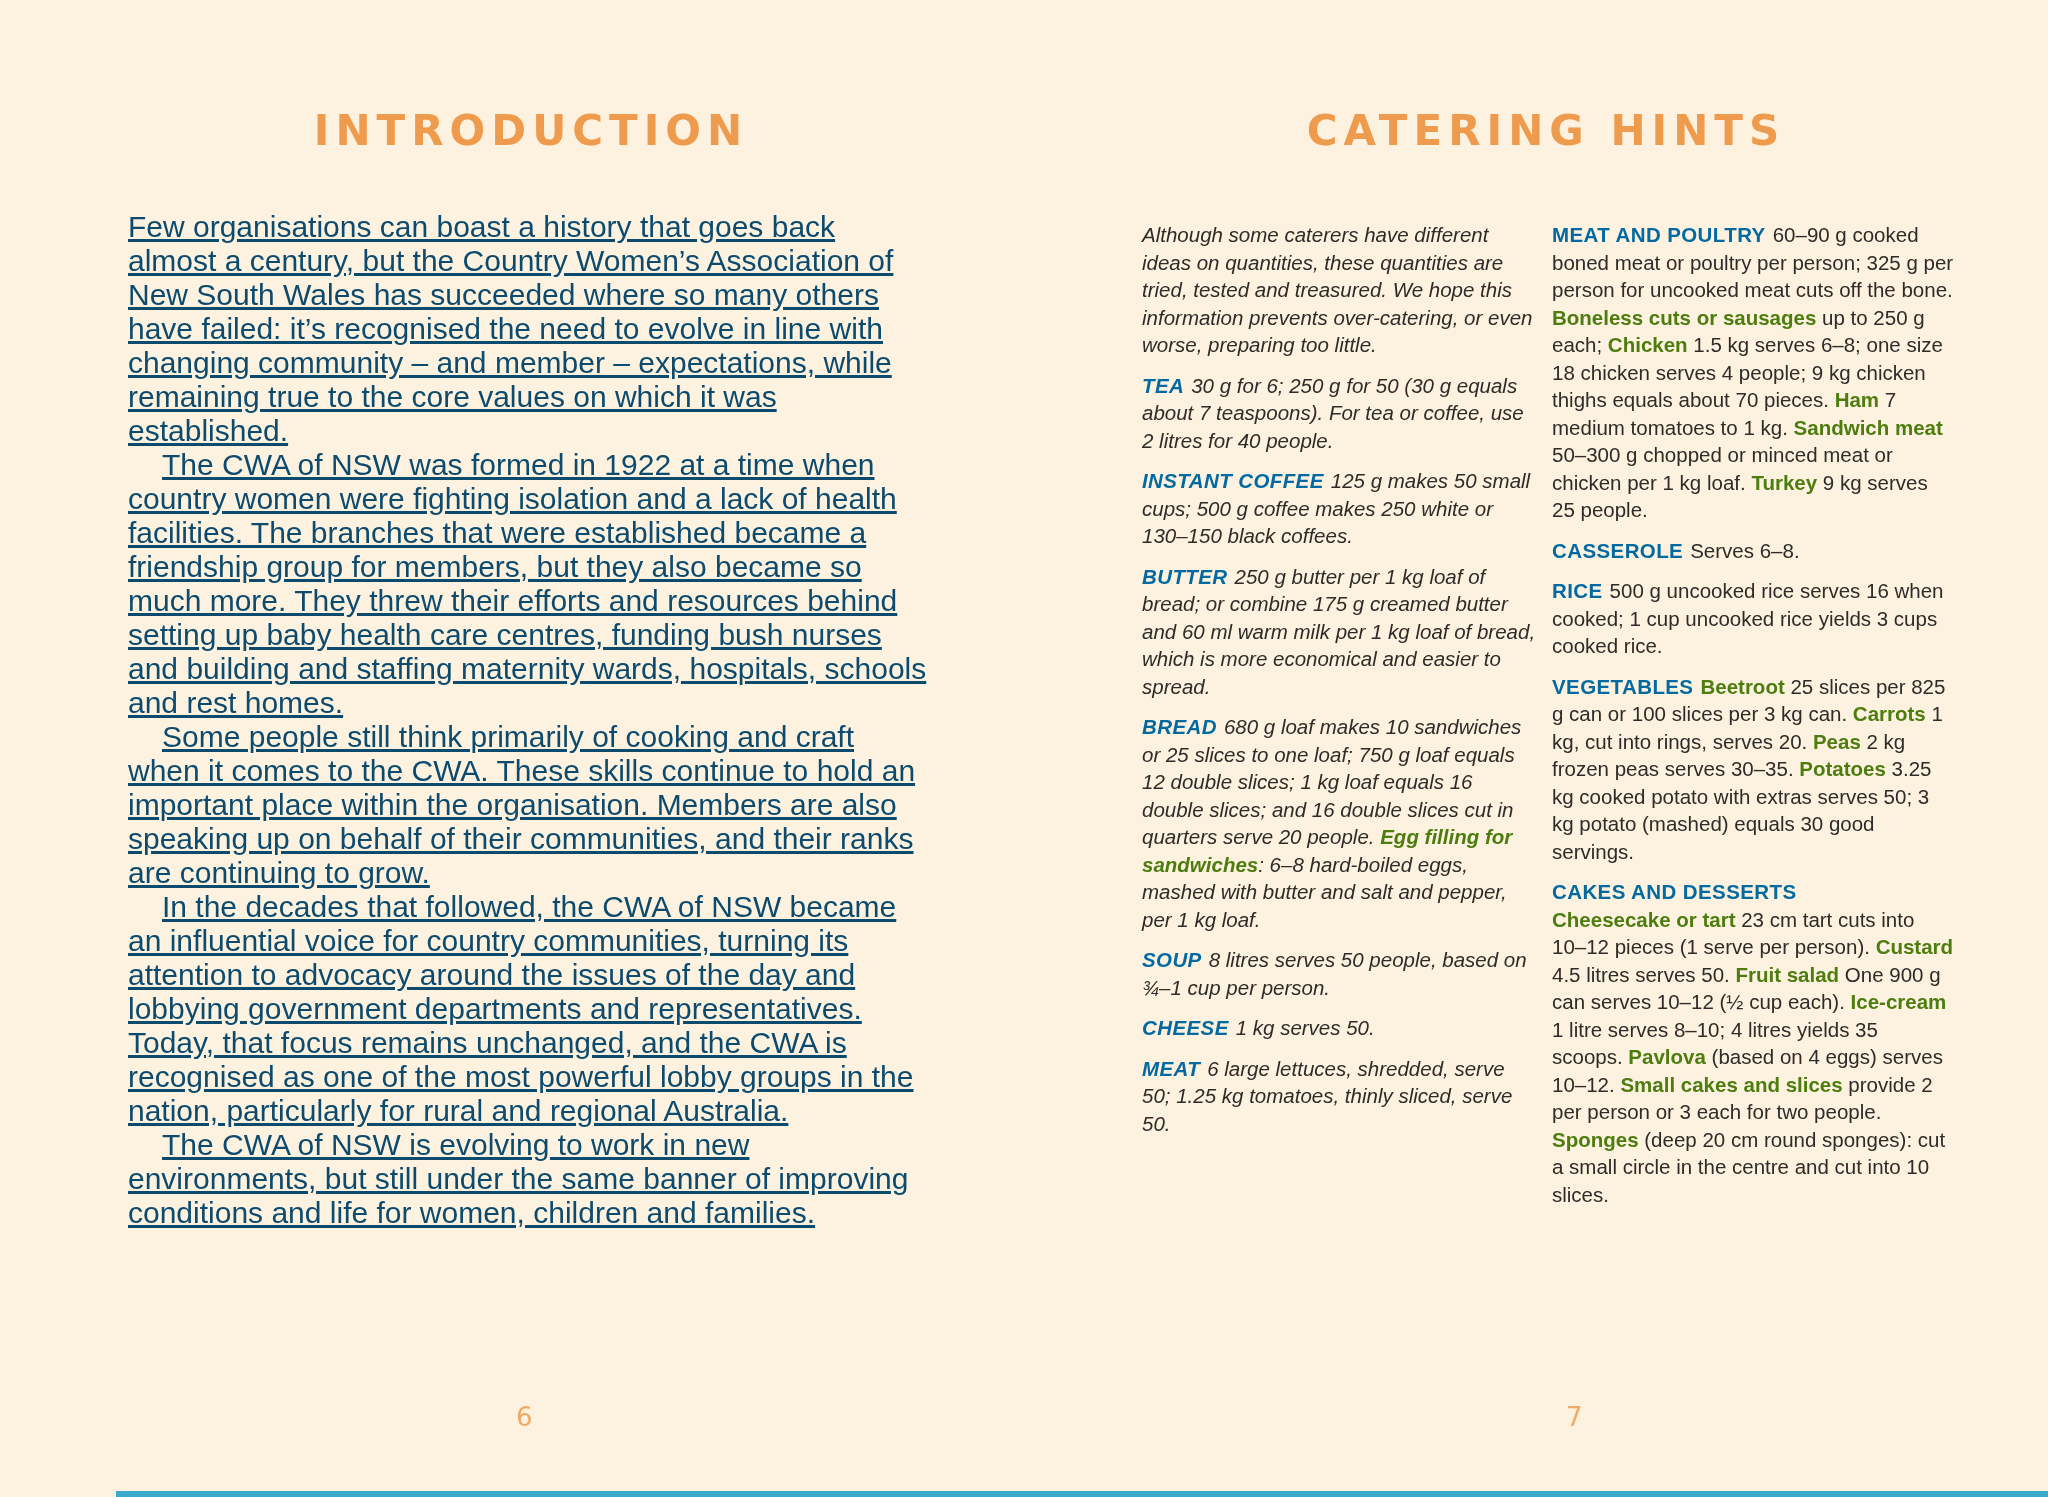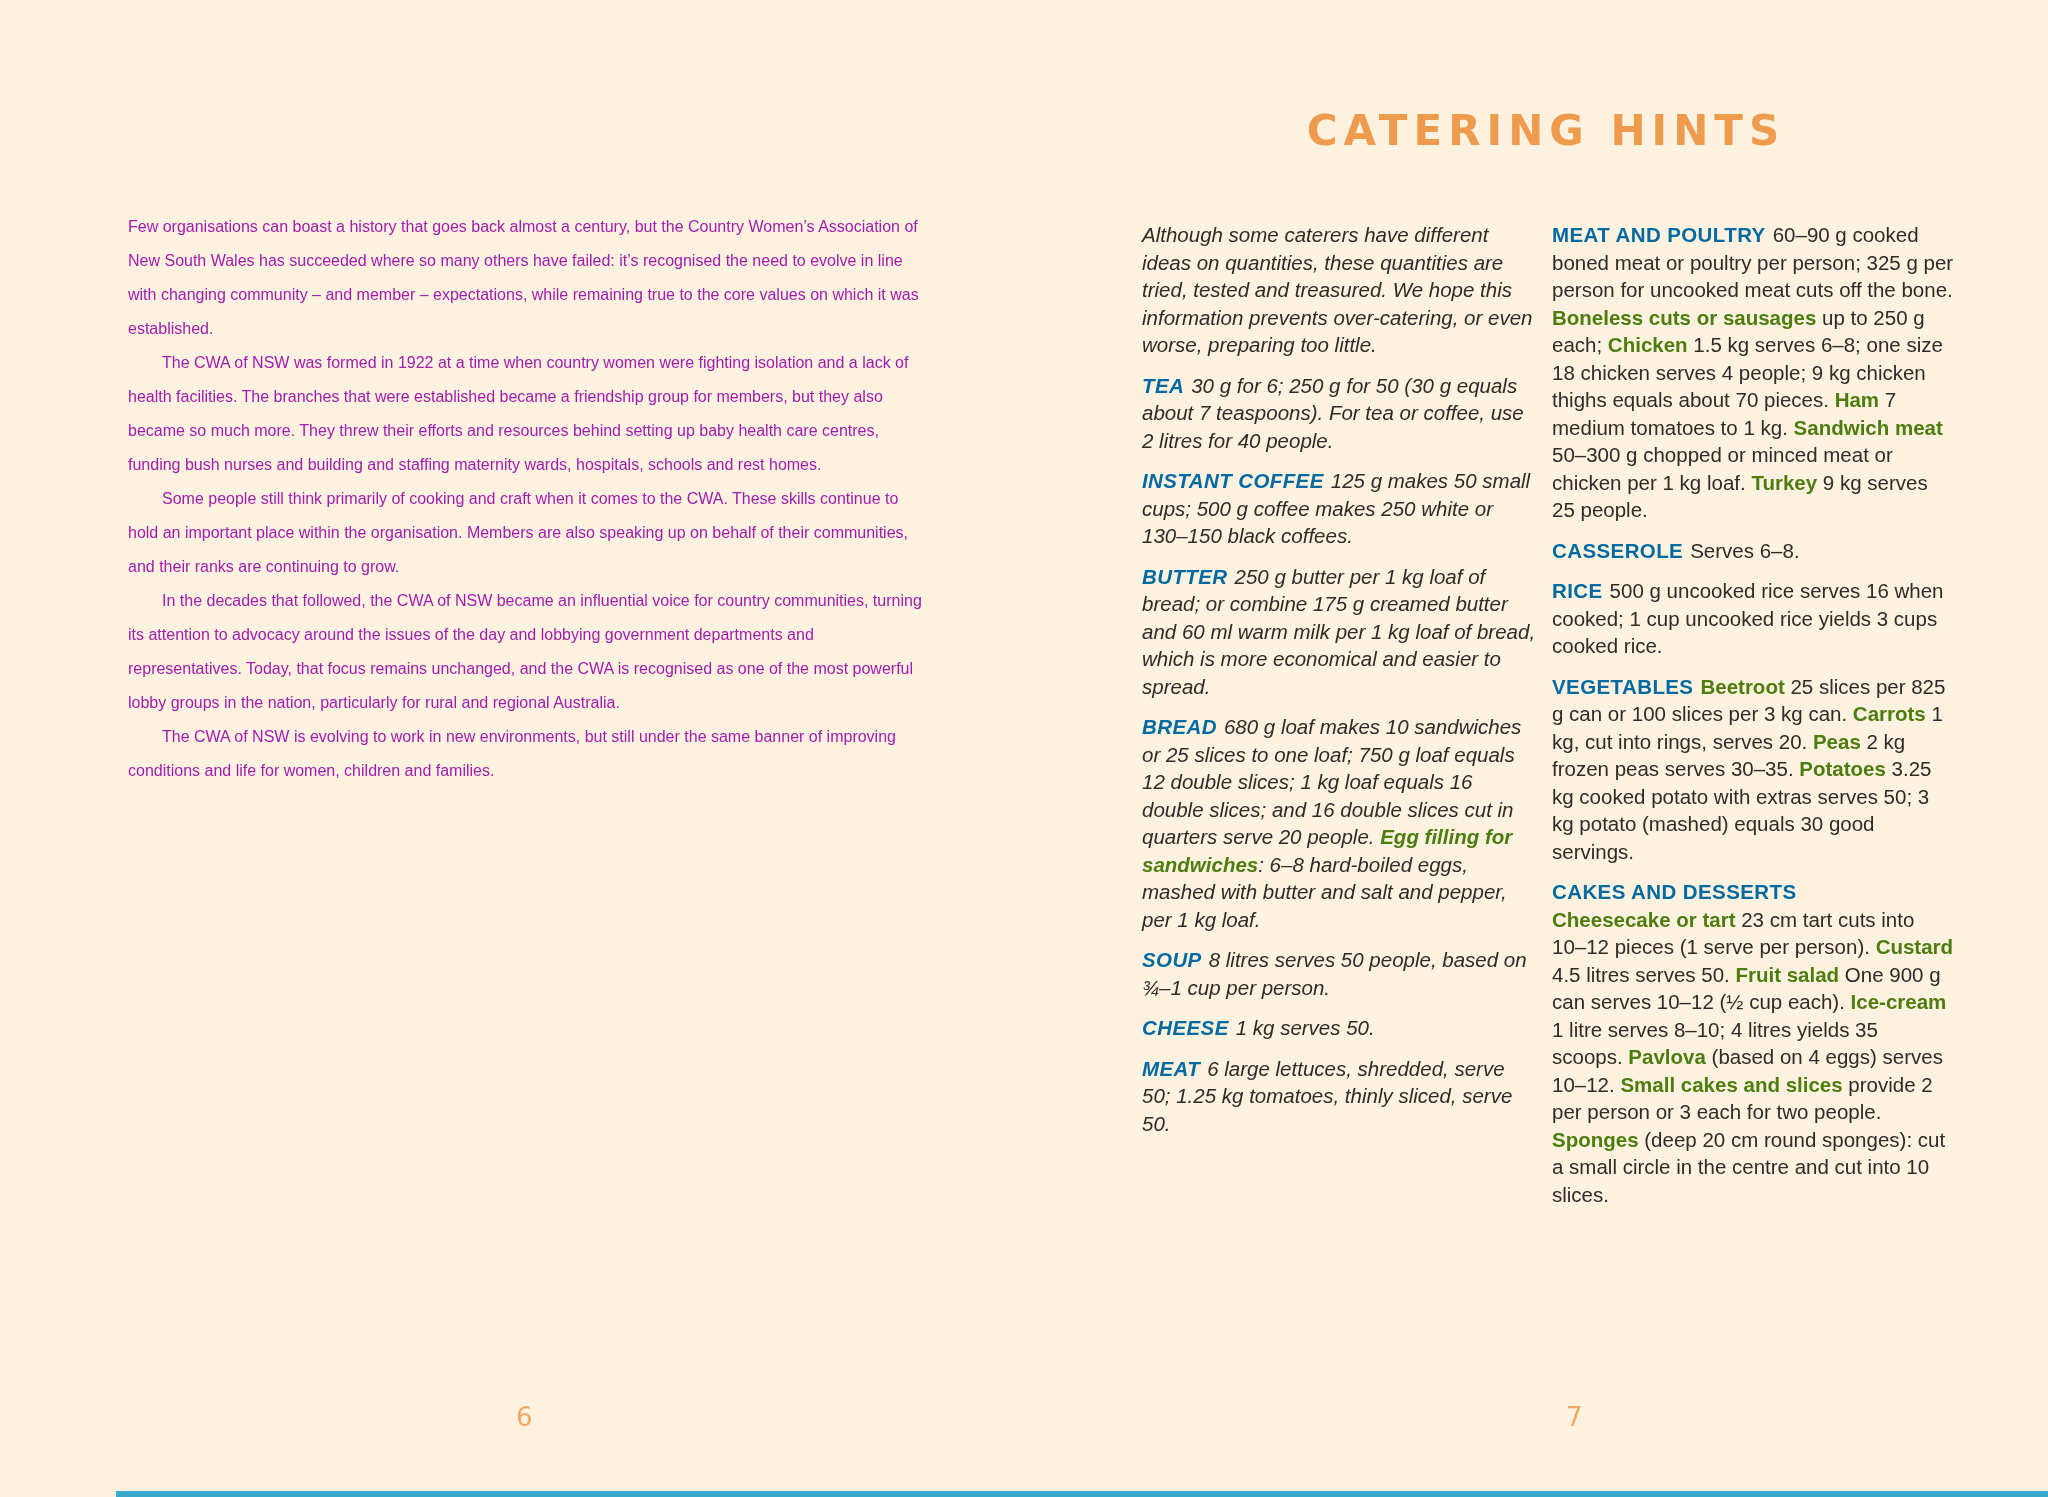--- a/index.html
+++ b/index.html
@@ -11,21 +11,21 @@
   .page-title{
     font-family:"DejaVu Sans",sans-serif;font-weight:700;
     color:#ef9b4d;font-size:42px;letter-spacing:6px;text-align:center;
     white-space:nowrap;
   }
   .left-title-wrap{position:absolute;left:128px;top:106px;width:806px;}
   .right-title-wrap{position:absolute;left:1136px;top:106px;width:820px;}
 
   .left-body{
     position:absolute;left:128px;top:210px;width:800px;
-    font-size:16px;line-height:34px;color:#a21caf;
+    font-size:30px;line-height:34px;color:#0c4a6e;text-decoration:underline;
   }
   .left-body p{margin:0;text-indent:34px;}
   .left-body p:first-child{text-indent:0;}
 
   .col{position:absolute;top:221px;font-size:20.5px;line-height:27.5px;color:#2e2b28;}
   .col1{left:1142px;width:396px;font-style:italic;}
   .col2{left:1552px;width:402px;}
   .section{margin:0 0 13px 0;}
   .sec-label{
     color:#0369a1;font-weight:700;letter-spacing:.4px;margin-right:7px;
@@ -40,20 +40,23 @@
   .page-num.pn-left{left:516px;}
   .page-num.pn-right{left:1566px;}
 
   .bottom-bar{position:absolute;left:116px;right:0;bottom:0;height:6px;background:#3aa9cb;}
 </style>
 </head>
 <body>
 
 <div class="spread">
 
+  <div class="left-title-wrap">
+    <div class="page-title">INTRODUCTION</div>
+  </div>
 
   <div class="left-body">
   <p>Few organisations can boast a history that goes back almost a century, but the Country Women’s Association of New South Wales has succeeded where so many others have failed: it’s recognised the need to evolve in line with changing community – and member – expectations, while remaining true to the core values on which it was established.</p>
 
   <p>The CWA of NSW was formed in 1922 at a time when country women were fighting isolation and a lack of health facilities. The branches that were established became a friendship group for members, but they also became so much more. They threw their efforts and resources behind setting up baby health care centres, funding bush nurses and building and staffing maternity wards, hospitals, schools and rest homes.</p>
 
   <p>Some people still think primarily of cooking and craft when it comes to the CWA. These skills continue to hold an important place within the organisation. Members are also speaking up on behalf of their communities, and their ranks are continuing to grow.</p>
 
   <p>In the decades that followed, the CWA of NSW became an influential voice for country communities, turning its attention to advocacy around the issues of the day and lobbying government departments and representatives. Today, that focus remains unchanged, and the CWA is recognised as one of the most powerful lobby groups in the nation, particularly for rural and regional Australia.</p>
 

